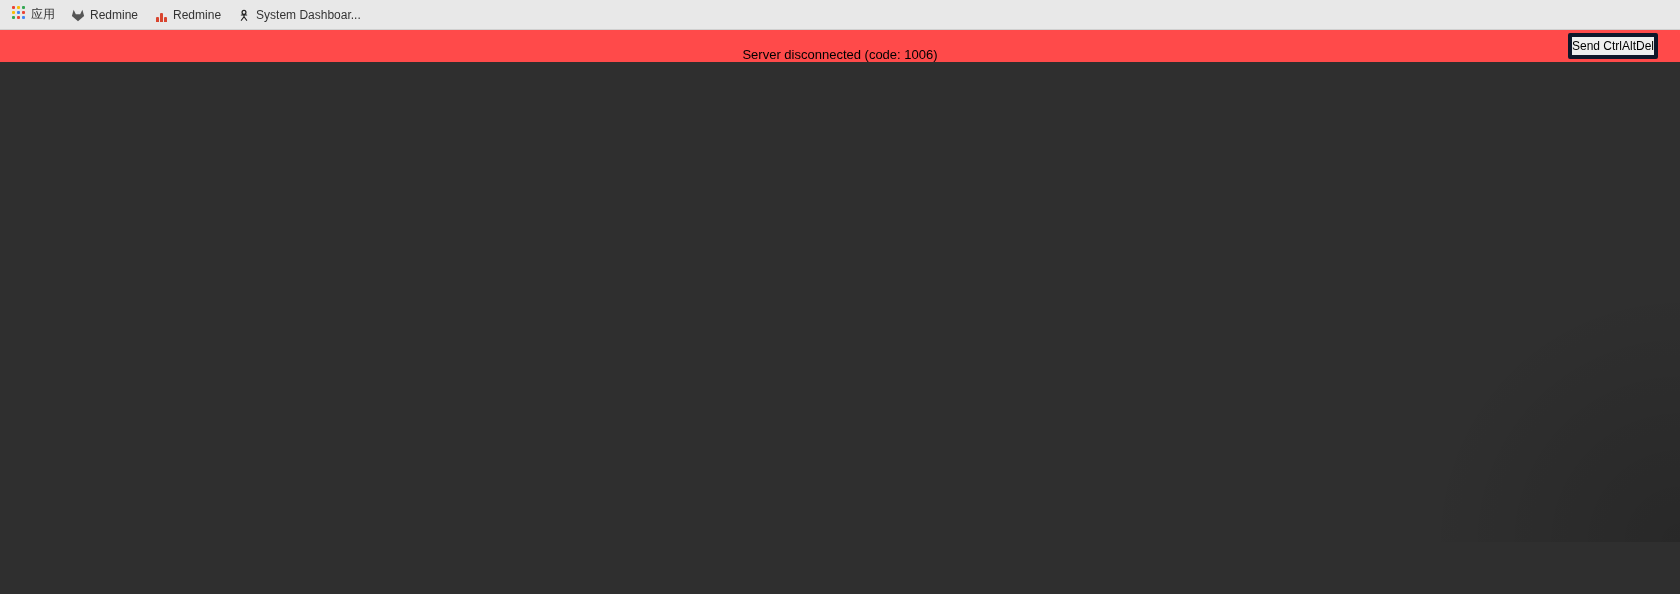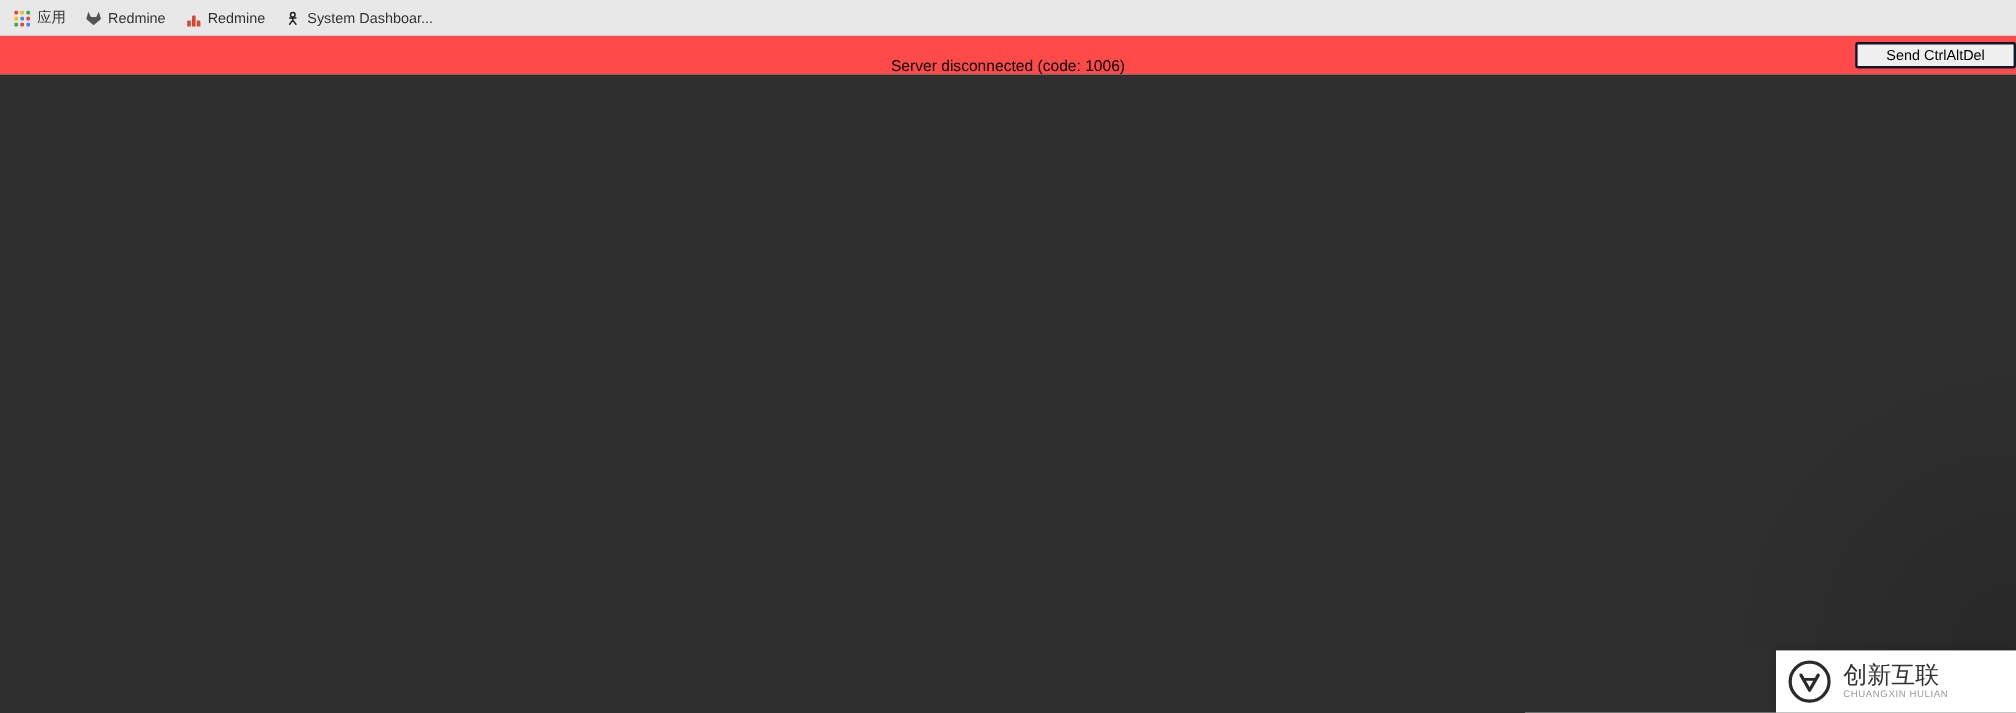--- a/index.html
+++ b/index.html
@@ -19,21 +19,21 @@
       height: 30px;
       background: #e8e8e8;
       display: flex;
       align-items: center;
       padding: 0 6px;
       gap: 4px;
       border-bottom: 1px solid #d0d0d0;
     }
     .bookmark-item {
       display: flex;
-      align-items: flex-end;
+      align-items: flex-start;
       gap: 5px;
       padding: 3px 6px;
       border-radius: 3px;
       cursor: pointer;
       color: #333;
       font-size: 12px;
     }
     .apps-icon {
       width: 14px;
       height: 14px;
@@ -80,26 +80,26 @@
       height: 32px;
       background: #ff4a4a;
       color: #000;
       display: flex;
       align-items: flex-end;
       justify-content: center;
       font-size: 13px;
     }
     .send-btn {
       position: absolute;
-      right: 0;
+      right: 22px;
       top: 50%;
       transform: translateY(-50%);
       background: #efefef;
-      border: 2px solid #0f172a;
-      padding: 2px 24px;
+      border: 4px solid #0f172a;
+      padding: 2px 0;
       font-size: 12px;
       font-family: Arial, sans-serif;
       cursor: pointer;
       border-radius: 2px;
     }
     .vnc-canvas {
       width: 100%;
       height: calc(594px - 30px - 32px);
       background: #2f2f2f;
       position: relative;
@@ -193,26 +193,13 @@
   </div>
 </div>
 
 <div class="status-bar">
   <span>Server disconnected (code: 1006)</span>
   <button class="send-btn">Send CtrlAltDel</button>
 </div>
 
 <div class="vnc-canvas">
   <div class="corner-shadow"></div>
-  <div class="watermark">
-    <span class="watermark-logo">
-      <svg viewBox="0 0 40 40">
-        <circle cx="20" cy="20" r="18" fill="none" stroke="#2a2a2a" stroke-width="3"></circle>
-        <path d="M12 14 L20 28 L28 14" fill="none" stroke="#2a2a2a" stroke-width="3" stroke-linejoin="round" stroke-linecap="round"></path>
-        <line x1="14" y1="18" x2="26" y2="18" stroke="#2a2a2a" stroke-width="2.5"></line>
-      </svg>
-    </span>
-    <div>
-      <div class="watermark-text-cn">创新互联</div>
-      <div class="watermark-text-en">CHUANGXIN HULIAN</div>
-    </div>
-  </div>
 </div>
 
 </body></html>

